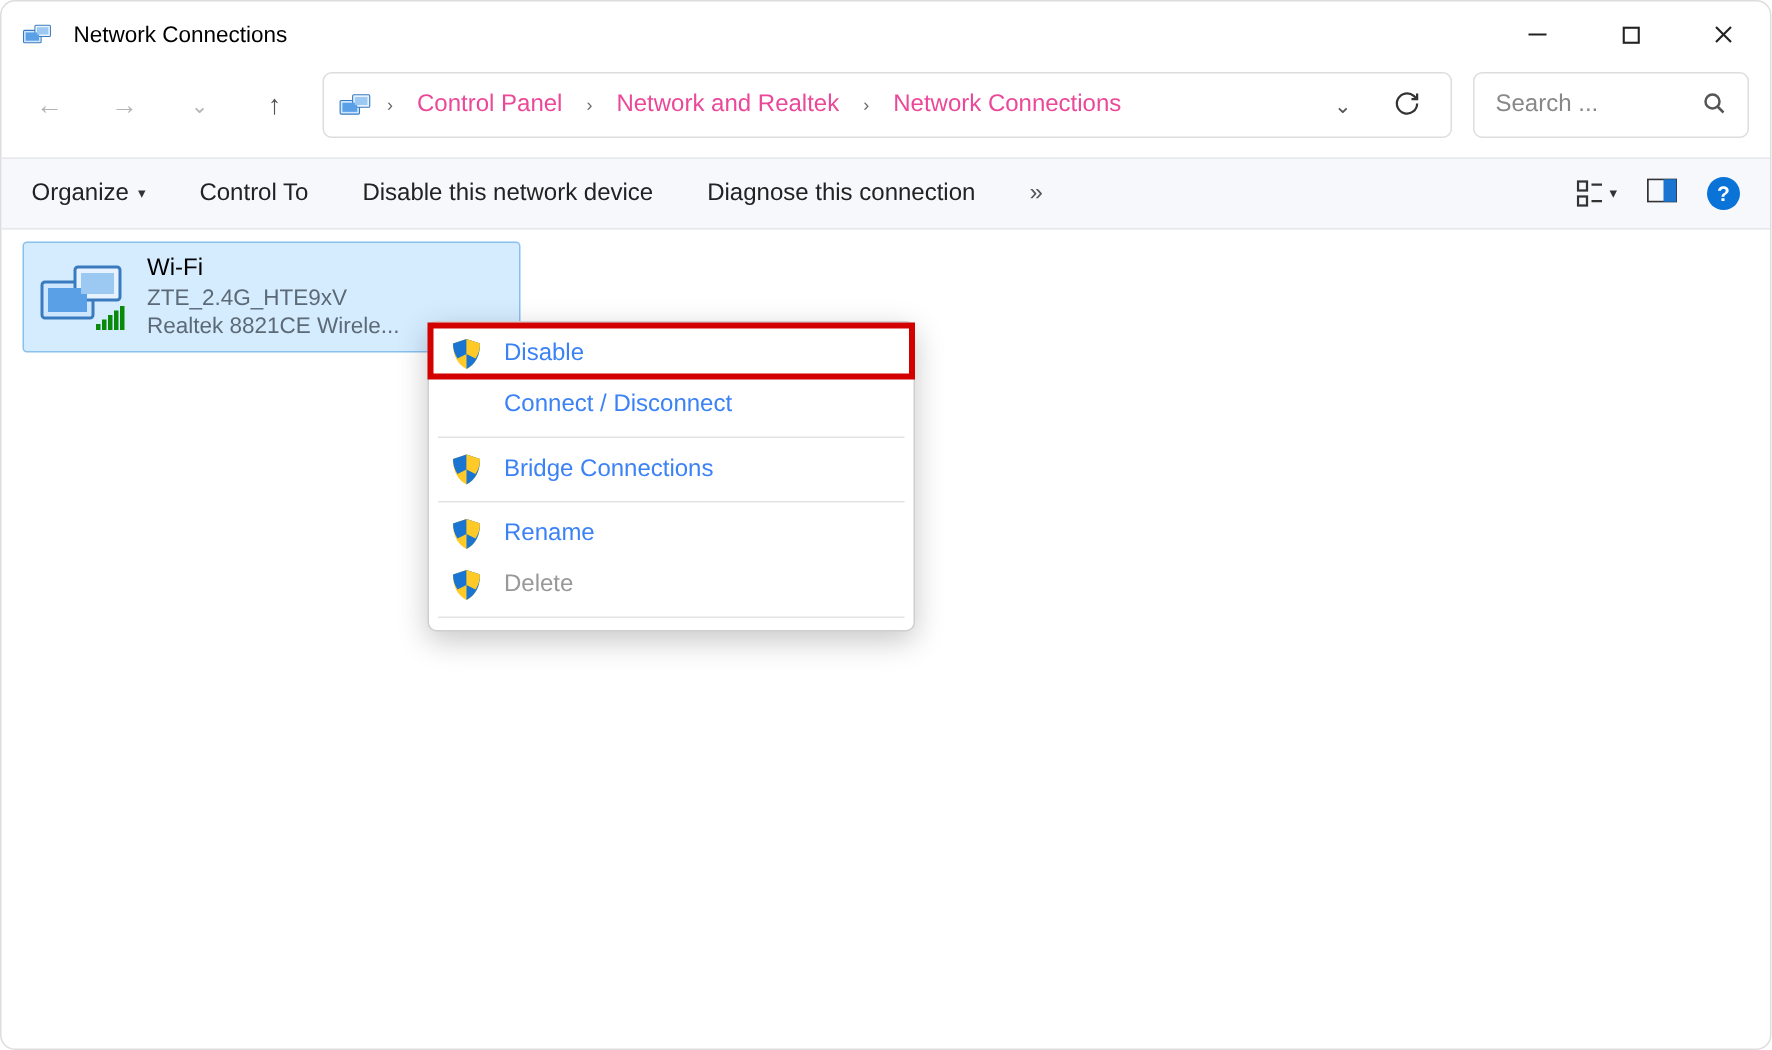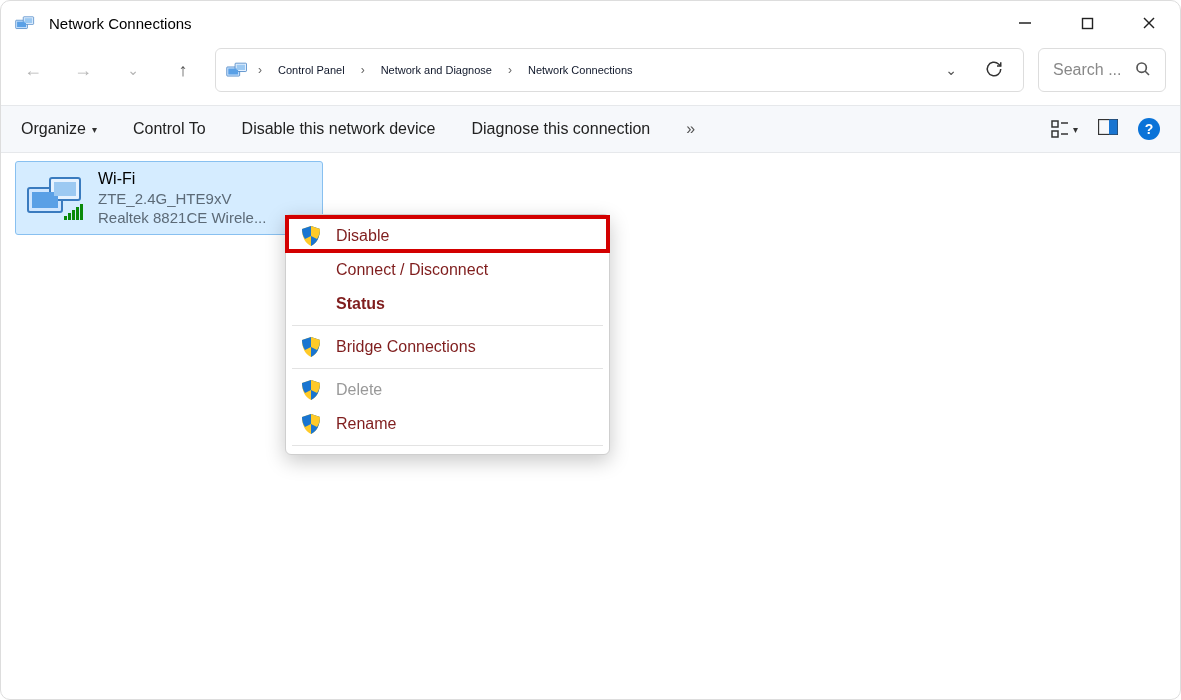--- a/index.html
+++ b/index.html
@@ -54,24 +54,24 @@
     display: flex;
     align-items: center;
     border: 1px solid #ddd;
     border-radius: 6px;
     height: 44px;
     padding: 0 10px;
     gap: 6px;
   }
   .breadcrumb-bar .bc-icon { width:22px; height:22px; }
   .bc-sep { color:#666; font-size:12px; padding:0 4px;}
-  .bc-item { font-size:11px; color:#0f172a; padding:4px 6px;}
+  .bc-item { font-size:16px; color:#ec4899; padding:4px 6px;}
   .bc-spacer { flex:1; }
   .searchbox {
-    width: 128px;
+    width: 184px;
     height: 44px;
     border:1px solid #ddd;
     border-radius:6px;
     display:flex;
     align-items:center;
     padding:0 14px;
     gap:12px;
   }
   .search-text { color:#888; font-size:16px; flex:1; }
   
@@ -92,21 +92,21 @@
   .tiny-caret { font-size:10px; color:#333; }
   .overflow { color:#555; }
   .help-icon {
     width:22px;height:22px;border-radius:50%;
     background:#0a73d8;color:#fff;font-size:14px;
     display:flex;align-items:center;justify-content:center;font-weight:600;
   }
   
   .content { position:relative; padding:8px 14px; }
   .adapter {
-    width: 308px;
+    width: 332px;
     display:flex;
     gap:14px;
     padding:8px 10px;
     background:#d5ecff;
     border:1px solid #88c0f0;
     border-radius:3px;
     align-items:center;
   }
   .adapter-icon { width:58px; height:56px; display:flex; align-items:center; justify-content:center; }
   .adapter-lines { display:flex; flex-direction:column; justify-content:center; gap:2px; }
@@ -124,21 +124,21 @@
     box-shadow:0 6px 20px rgba(0,0,0,0.22);
     padding:4px 0;
   }
   .cm-item {
     display:flex;
     align-items:center;
     height:34px;
     padding:0 14px;
     gap:14px;
     font-size:16px;
-    color:#7f1d1d;
+    color:#3b82f6;
   }
   .cm-item.bold { font-weight:700; }
   .cm-item.disabled-txt { color:#999; }
   .cm-icon { width:22px; height:22px; display:flex; align-items:center; justify-content:center; }
   .cm-icon.spacer { width:22px; }
   .cm-sep { height:1px; background:#e3e3e3; margin:4px 6px; }
   .cm-highlight {
     position:absolute;
     left:284px;
     top:214px;
@@ -213,21 +213,21 @@
 
   <div class="breadcrumb-bar">
     <span class="bc-icon">
       <svg width="22" height="22" viewBox="0 0 58 44">
           <use href="#monitors-icon"></use>
         </svg>
     </span>
     <span class="bc-sep">›</span>
     <span class="bc-item">Control Panel</span>
     <span class="bc-sep">›</span>
-    <span class="bc-item">Network and Diagnose</span>
+    <span class="bc-item">Network and Realtek</span>
     <span class="bc-sep">›</span>
     <span class="bc-item">Network Connections</span>
     <span class="bc-spacer"></span>
     <span style="color:#555;font-size:14px;padding:6px 12px">⌄</span>
     <span style="padding:6px 10px">
       <svg width="18" height="18" viewBox="0 0 24 24" fill="none" stroke="#333" stroke-width="2">
           <path d="M21 12a9 9 0 1 1-3-6.7L21 8"></path>
           <polyline points="21 3 21 8 16 8"></polyline>
         </svg>
     </span>
@@ -309,46 +309,42 @@
         <svg width="22" height="22" viewBox="0 0 22 22">
           <use href="#shield-shape"></use>
         </svg>
       </span>
     <span>Disable</span>
   </div>
   <div class="cm-item">
     <span class="cm-icon spacer"></span>
     <span>Connect / Disconnect</span>
   </div>
-  <div class="cm-item bold">
-    <span class="cm-icon spacer"></span>
-    <span>Status</span>
-  </div>
   <div class="cm-sep"></div>
   <div class="cm-item">
     <span class="cm-icon">
         <svg width="22" height="22" viewBox="0 0 22 22">
           <use href="#shield-shape"></use>
         </svg>
       </span>
     <span>Bridge Connections</span>
   </div>
   <div class="cm-sep"></div>
+  <div class="cm-item">
+    <span class="cm-icon">
+        <svg width="22" height="22" viewBox="0 0 22 22">
+          <use href="#shield-shape"></use>
+        </svg>
+      </span>
+    <span>Rename</span>
+  </div>
   <div class="cm-item disabled-txt">
     <span class="cm-icon">
         <svg width="22" height="22" viewBox="0 0 22 22">
           <use href="#shield-shape"></use>
         </svg>
       </span>
     <span>Delete</span>
   </div>
-  <div class="cm-item">
-    <span class="cm-icon">
-        <svg width="22" height="22" viewBox="0 0 22 22">
-          <use href="#shield-shape"></use>
-        </svg>
-      </span>
-    <span>Rename</span>
-  </div>
   <div class="cm-sep"></div>
 </div>
 
 <div class="cm-highlight"></div>
 
 </body></html>

